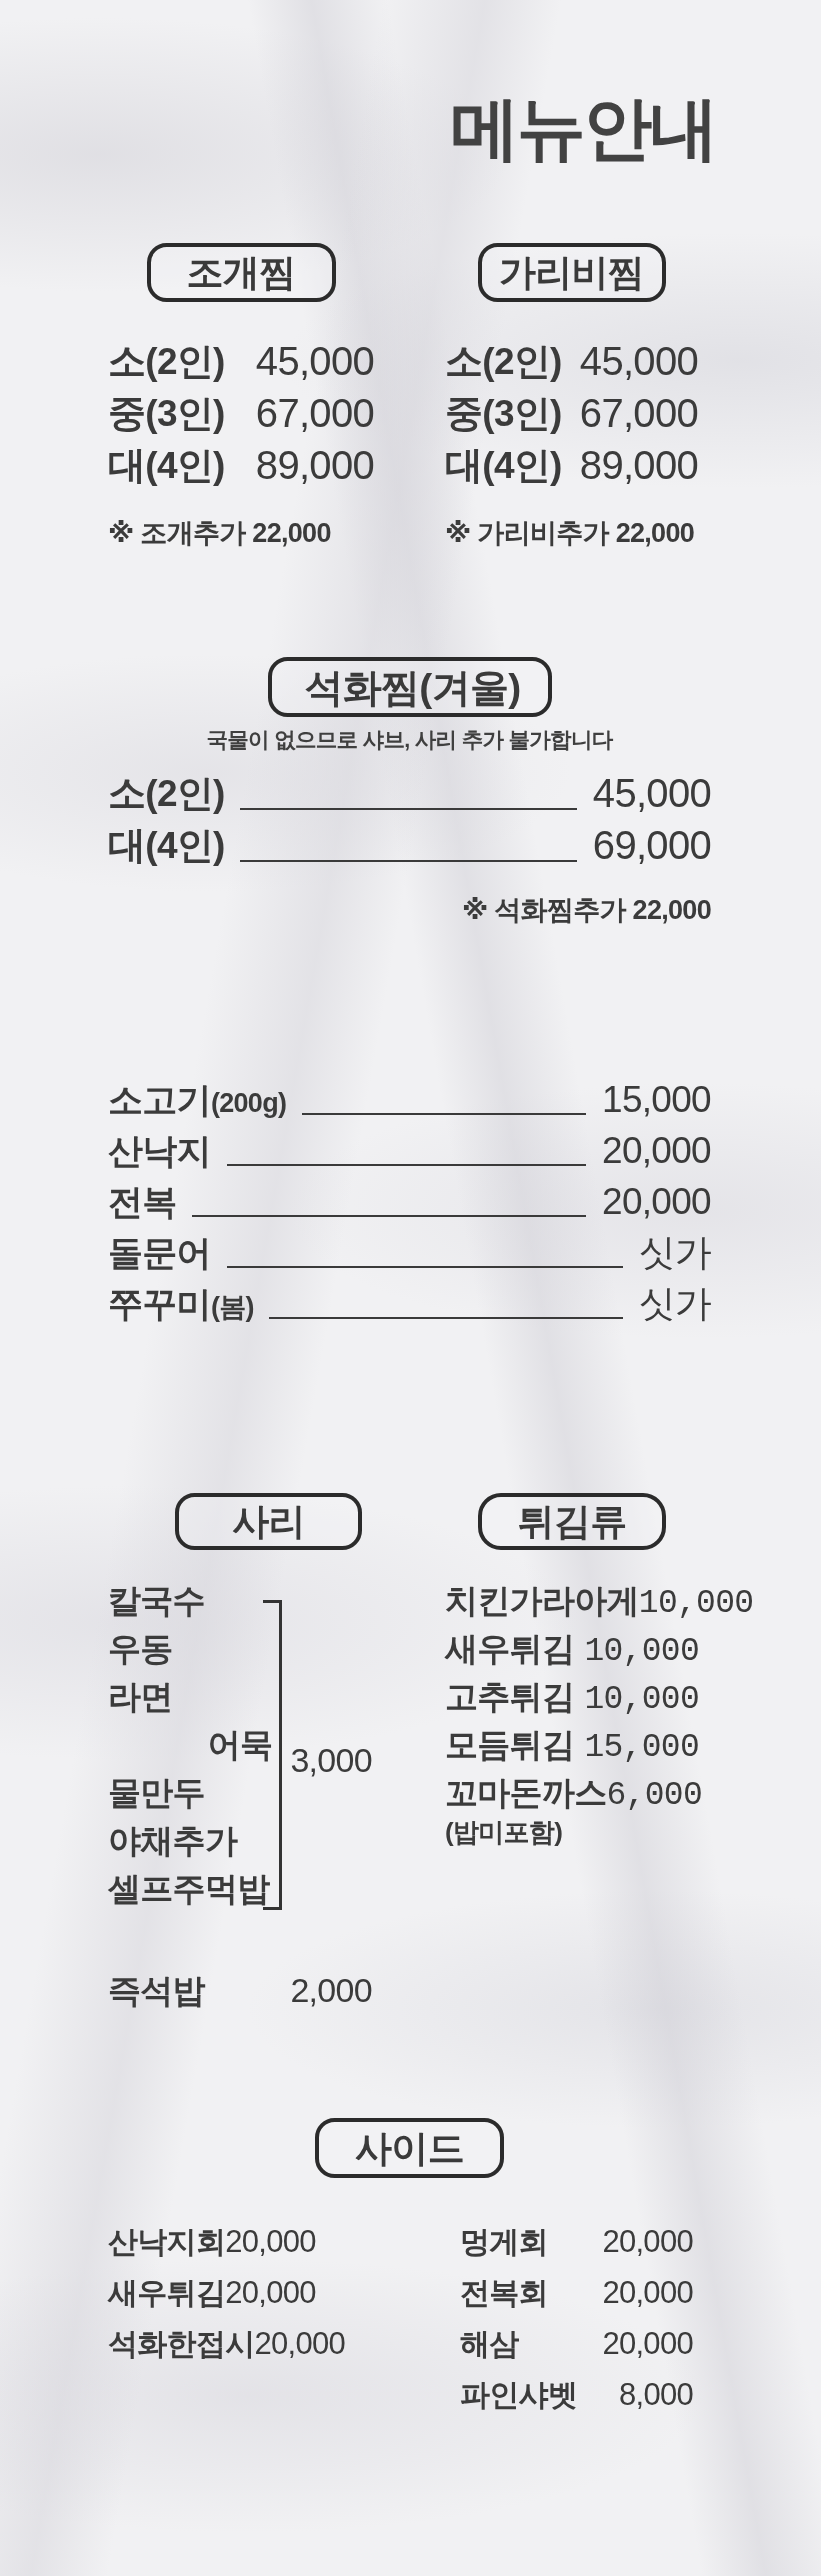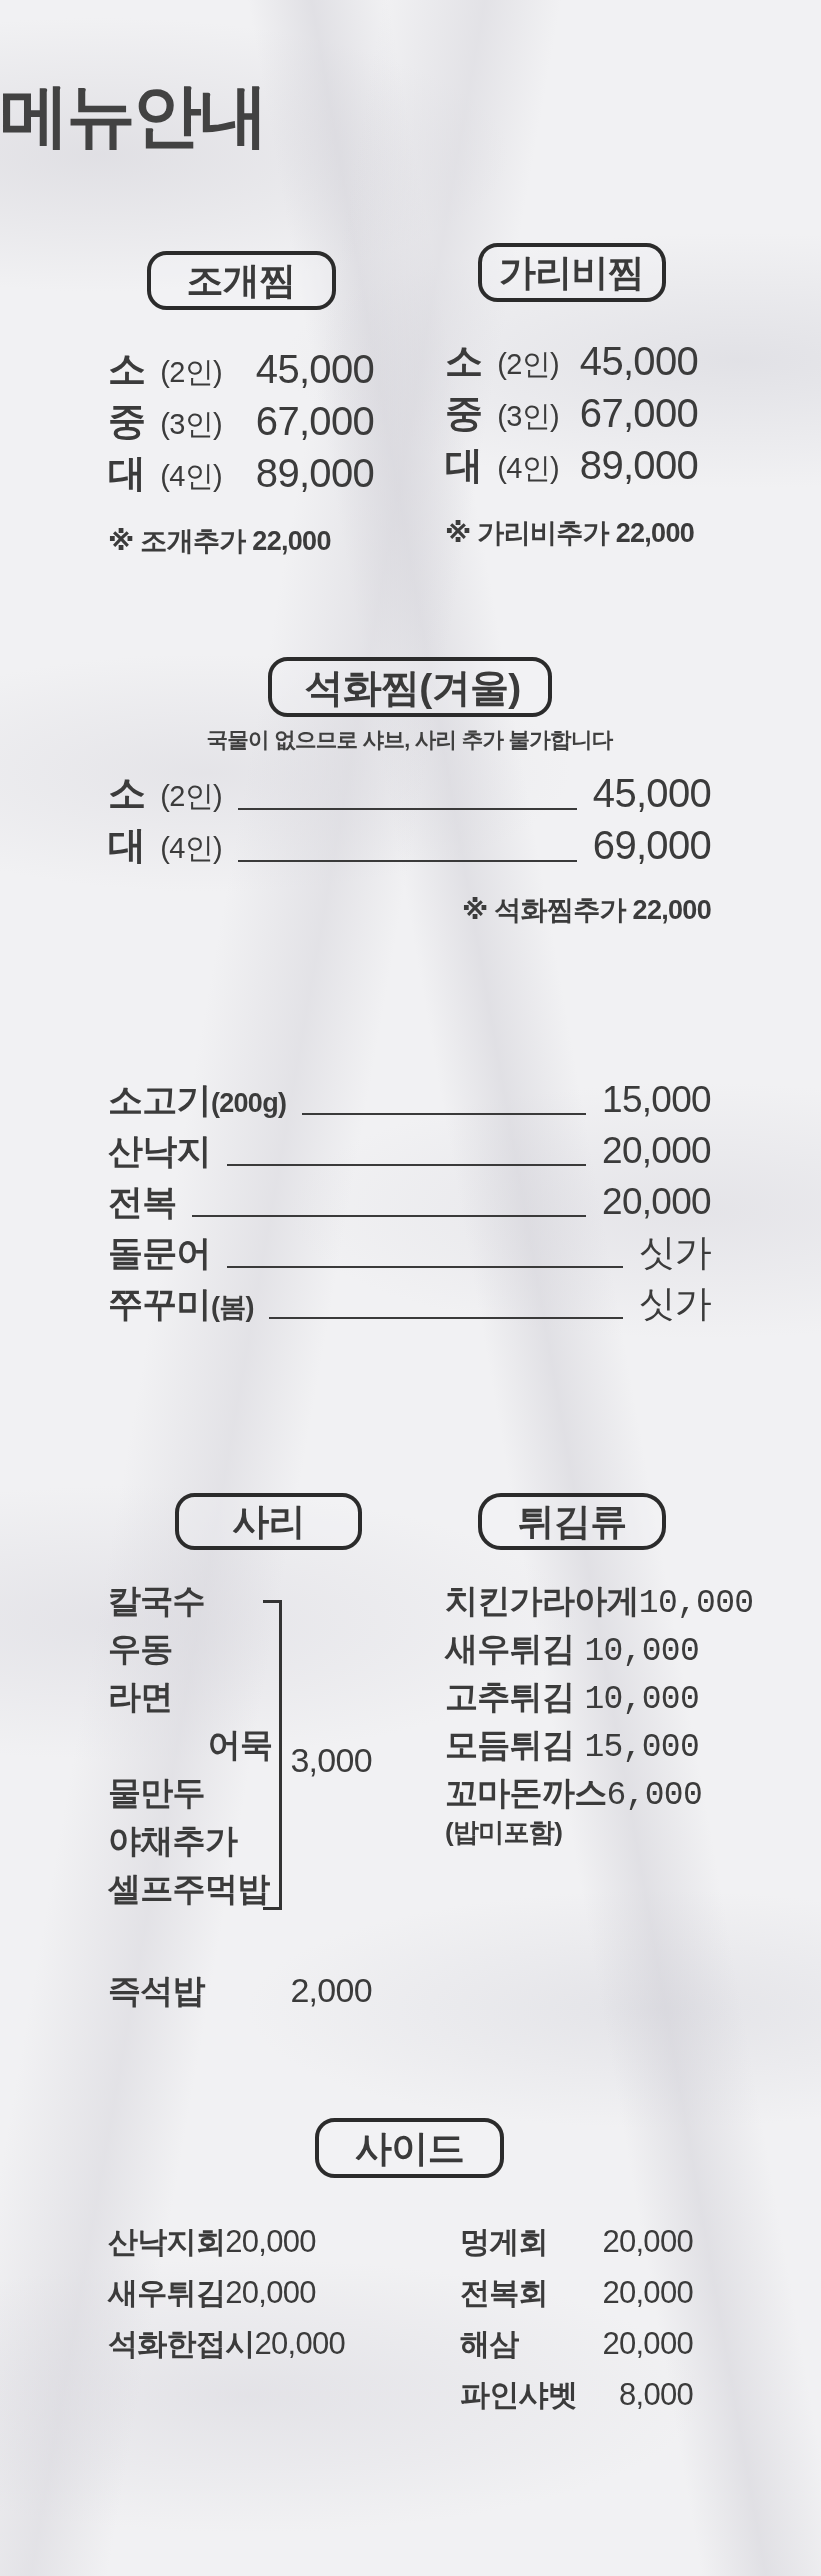--- a/index.html
+++ b/index.html
@@ -13,34 +13,34 @@
       linear-gradient(80deg, rgba(255,255,255,0) 55%, rgba(208,207,214,.5) 60%, rgba(255,255,255,0) 66%),
       radial-gradient(587px 196px at 12% 6%, rgba(213,212,218,.6), rgba(255,255,255,0) 70%),
       radial-gradient(652px 183px at 90% 14%, rgba(210,210,217,.5), rgba(255,255,255,0) 70%),
       radial-gradient(522px 170px at 25% 30%, rgba(216,215,221,.5), rgba(255,255,255,0) 70%),
       radial-gradient(587px 183px at 85% 47%, rgba(213,212,219,.45), rgba(255,255,255,0) 70%),
       radial-gradient(652px 196px at 15% 63%, rgba(214,213,220,.5), rgba(255,255,255,0) 70%),
       radial-gradient(587px 170px at 80% 78%, rgba(211,211,218,.45), rgba(255,255,255,0) 70%),
       radial-gradient(652px 196px at 30% 93%, rgba(213,212,219,.5), rgba(255,255,255,0) 70%);
   }
   .title{
-    position:absolute;top:70px;left:0;width:716px;margin:0;
-    text-align:left;font-size:69px;font-weight:900;letter-spacing:-2.6px;color:#424242;
+    position:absolute;top:83px;left:0;width:716px;margin:0;
+    text-align:right;font-size:69px;font-weight:900;letter-spacing:-2.6px;color:#424242;
   }
   .abs{position:absolute;}
   .secbox{
     box-sizing:border-box;border:4.6px solid #2b2b2b;border-radius:19.6px;
     display:flex;align-items:center;justify-content:center;
     font-weight:800;color:#3a3a3a;background:rgba(244,244,246,.35);
   }
   .secbox span{line-height:1;letter-spacing:-0.7px;}
   .prow{display:flex;align-items:center;justify-content:space-between;}
   .nm{line-height:1;white-space:nowrap;font-weight:800;letter-spacing:-0.7px;}
   .sz{font-size:38px;font-weight:800;}
-  .per{font-size:29px;font-weight:400;margin-left:15px;}
+  .per{font-size:37px;font-weight:700;}
   .pr{line-height:1;white-space:nowrap;font-weight:500;letter-spacing:-0.7px;}
   .leader{flex:1;border-bottom:2.6px solid #3a3a3a;margin:0 15.7px;align-self:flex-end;}
   .note{font-size:27px;font-weight:700;line-height:1;letter-spacing:-0.7px;white-space:nowrap;}
   .h80{height:52px;}
   .h78{height:51px;}
   .h74{height:48px;font-family:Liberation Mono, monospace;}
   
   .p62{font-size:40px;}
   
   .nm54{font-size:35px;}
@@ -60,21 +60,21 @@
   .subnote{font-size:21.5px;font-weight:600;line-height:1;letter-spacing:-0.7px;color:#3f3f3f;}
 </style>
 </head>
 <body>
 
 <div class="menu">
 
   <h1 class="title">메뉴안내</h1>
 
   <section class="abs" style="left:108px;top:243px;width:266px;">
-    <div class="secbox" style="width:189px;height:59px;margin:8px auto;font-size:37px;">
+    <div class="secbox" style="width:189px;height:59px;margin:0 auto;font-size:37px;">
       <span>조개찜</span>
     </div>
     <div style="margin-top:33px;">
       <div class="prow h80">
         <span class="nm"><span class="sz">소</span><span class="per">(2인)</span></span>
         <span class="pr p62">45,000</span>
       </div>
       <div class="prow h80">
         <span class="nm"><span class="sz">중</span><span class="per">(3인)</span></span>
         <span class="pr p62">67,000</span>

